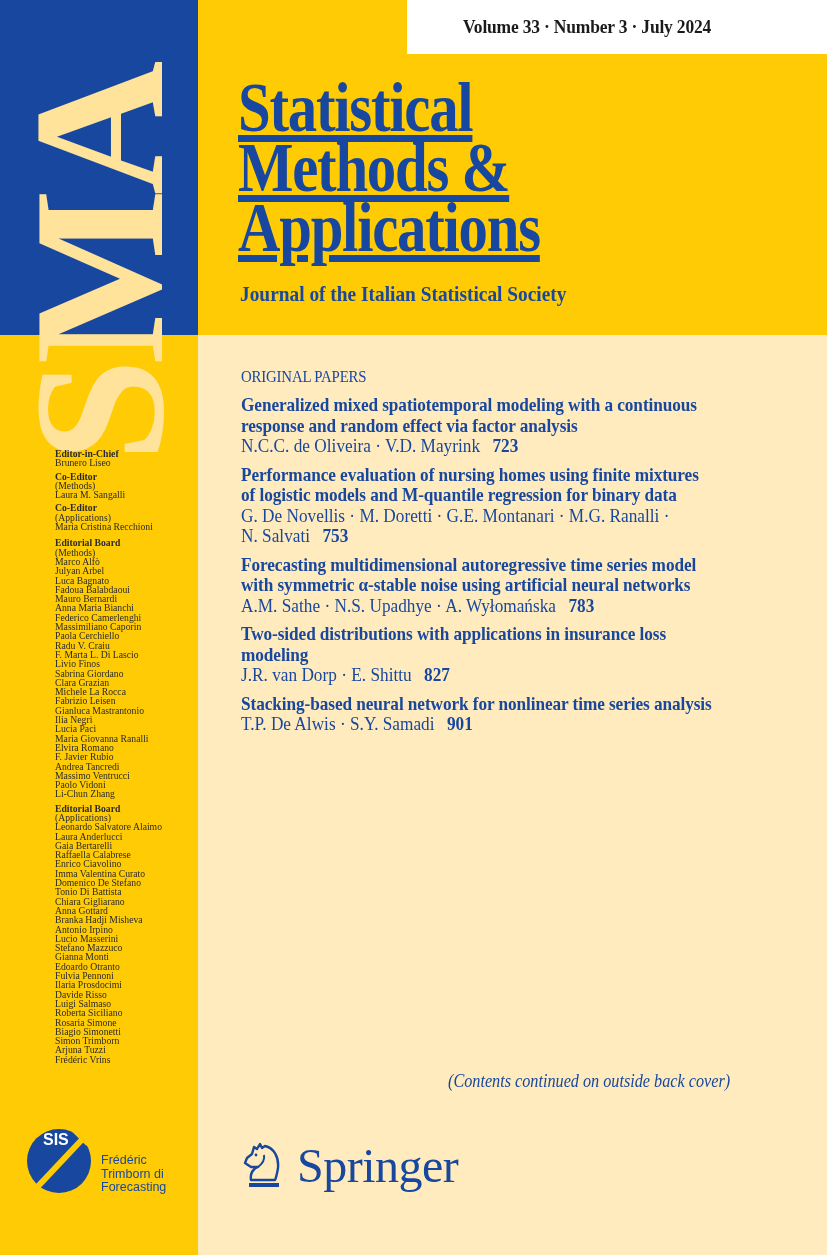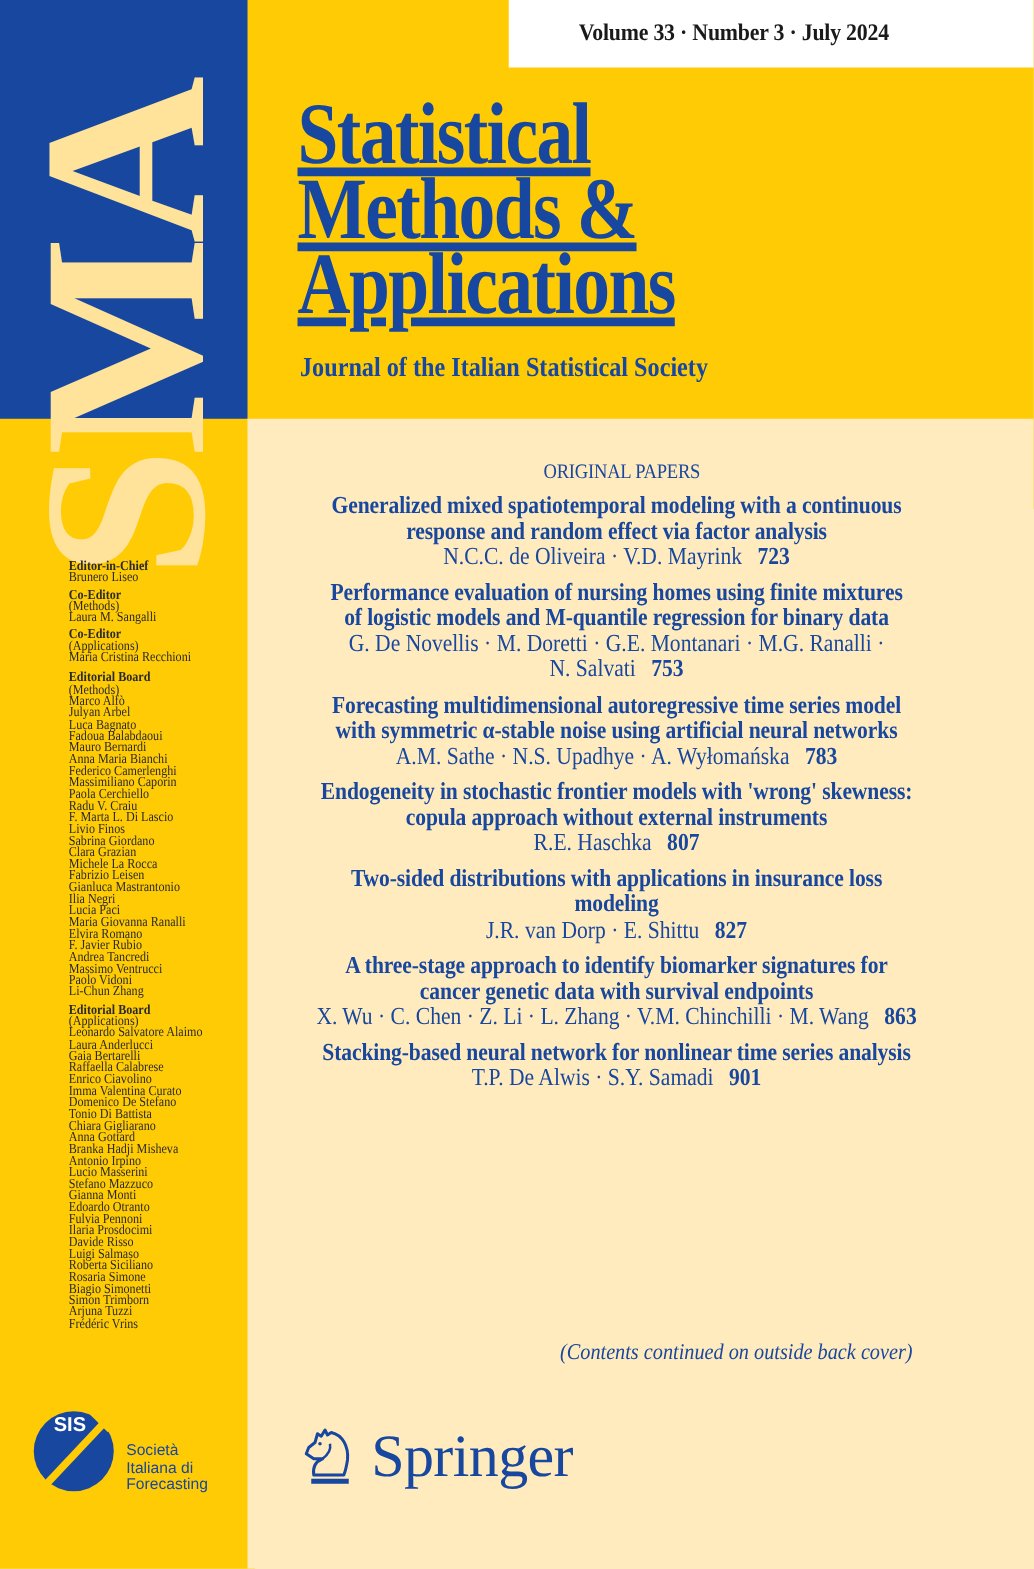--- a/index.html
+++ b/index.html
@@ -25,21 +25,21 @@
   .board .heading { font-weight: bold; font-size: 11px; transform: scaleX(0.88); transform-origin: left; white-space: nowrap; }
   .board .sub { transform: scaleX(0.88); transform-origin: left; white-space: nowrap; }
   .board .name { transform: scaleX(0.88); transform-origin: left; white-space: nowrap; }
   .board .gap { height: 4px; }
 
   
   .sis-logo { position: absolute; left: 25px; top: 1120px; width: 140px; height: 80px; }
   .sis-text { position: absolute; left: 101px; top: 1154px; color: #17479E; font-family: "Liberation Sans", "DejaVu Sans", sans-serif; font-size: 12.5px; line-height: 13.5px; }
 
   
-  .contents { position: absolute; left: 241px; top: 367px; width: 570px; color: #17479E; text-align: center; }
+  .contents { position: absolute; left: 241px; top: 367px; width: 570px; color: #17479E; }
   .section-label { font-size: 16.5px; letter-spacing: -0.2px; margin-bottom: 8px; transform: scaleX(0.9); transform-origin: left; white-space: nowrap; }
   .paper { margin-bottom: 8px; }
   .paper-title { font-weight: bold; font-size: 19.5px; line-height: 20.5px; letter-spacing: -0.1px; transform: scaleX(0.885); transform-origin: left top; white-space: nowrap; }
   .paper-authors { font-size: 19.5px; line-height: 20.5px; transform: scaleX(0.885); transform-origin: left top; white-space: nowrap; }
   .paper-page { font-weight: bold; margin-left: 14px; }
 
   .continued { position: absolute; left: 448px; top: 1071px; color: #17479E; font-style: italic; font-size: 18px; white-space: nowrap; transform: scaleX(0.9); transform-origin: left top; }
 
   .springer { position: absolute; left: 241px; top: 1140px; display: flex; align-items: flex-end; color: #17479E; }
   .springer svg { width: 44px; height: 48px; display: block; }
@@ -143,22 +143,22 @@
 
 <div class="sis-logo">
   <svg width="70" height="80" viewBox="0 0 70 80" xmlns="http://www.w3.org/2000/svg">
     <circle cx="34" cy="41" r="32" fill="#17479E"></circle>
     <line x1="2" y1="78" x2="66" y2="10" stroke="#FFCB05" stroke-width="6"></line>
     <rect x="52" y="0" width="20" height="22" fill="#FFCB05" transform="rotate(45 62 11)"></rect>
     <text x="18" y="25" font-family="Liberation Sans, DejaVu Sans, sans-serif" font-weight="bold" font-size="16" fill="#FFFFFF">SIS</text>
   </svg>
 </div>
 <div class="sis-text">
-  <div>Società</div>
-  <div>Italiana di</div>
+  <div>Frédéric</div>
+  <div>Trimborn di</div>
   <div>Forecasting</div>
 </div>
 
 <div class="contents">
   <div class="section-label">ORIGINAL PAPERS</div>
   <div id="papers">
       <div class="paper">
         <div class="paper-title">Generalized mixed spatiotemporal modeling with a continuous</div>
         <div class="paper-title">response and random effect via factor analysis</div>
         <div class="paper-authors"><span>N.C.C. de Oliveira · V.D. Mayrink</span><span class="paper-page">723</span></div>
@@ -168,33 +168,23 @@
         <div class="paper-title">of logistic models and M-quantile regression for binary data</div>
         <div class="paper-authors"><span>G. De Novellis · M. Doretti · G.E. Montanari · M.G. Ranalli ·</span></div>
         <div class="paper-authors"><span>N. Salvati</span><span class="paper-page">753</span></div>
       </div>
       <div class="paper">
         <div class="paper-title">Forecasting multidimensional autoregressive time series model</div>
         <div class="paper-title">with symmetric α-stable noise using artificial neural networks</div>
         <div class="paper-authors"><span>A.M. Sathe · N.S. Upadhye · A. Wyłomańska</span><span class="paper-page">783</span></div>
       </div>
       <div class="paper">
-        <div class="paper-title">Endogeneity in stochastic frontier models with 'wrong' skewness:</div>
-        <div class="paper-title">copula approach without external instruments</div>
-        <div class="paper-authors"><span>R.E. Haschka</span><span class="paper-page">807</span></div>
-      </div>
-      <div class="paper">
         <div class="paper-title">Two-sided distributions with applications in insurance loss</div>
         <div class="paper-title">modeling</div>
         <div class="paper-authors"><span>J.R. van Dorp · E. Shittu</span><span class="paper-page">827</span></div>
-      </div>
-      <div class="paper">
-        <div class="paper-title">A three-stage approach to identify biomarker signatures for</div>
-        <div class="paper-title">cancer genetic data with survival endpoints</div>
-        <div class="paper-authors"><span>X. Wu · C. Chen · Z. Li · L. Zhang · V.M. Chinchilli · M. Wang</span><span class="paper-page">863</span></div>
       </div>
       <div class="paper">
         <div class="paper-title">Stacking-based neural network for nonlinear time series analysis</div>
         <div class="paper-authors"><span>T.P. De Alwis · S.Y. Samadi</span><span class="paper-page">901</span></div>
       </div>
     </div>
 </div>
 
 <div class="continued">(Contents continued on outside back cover)</div>
 

